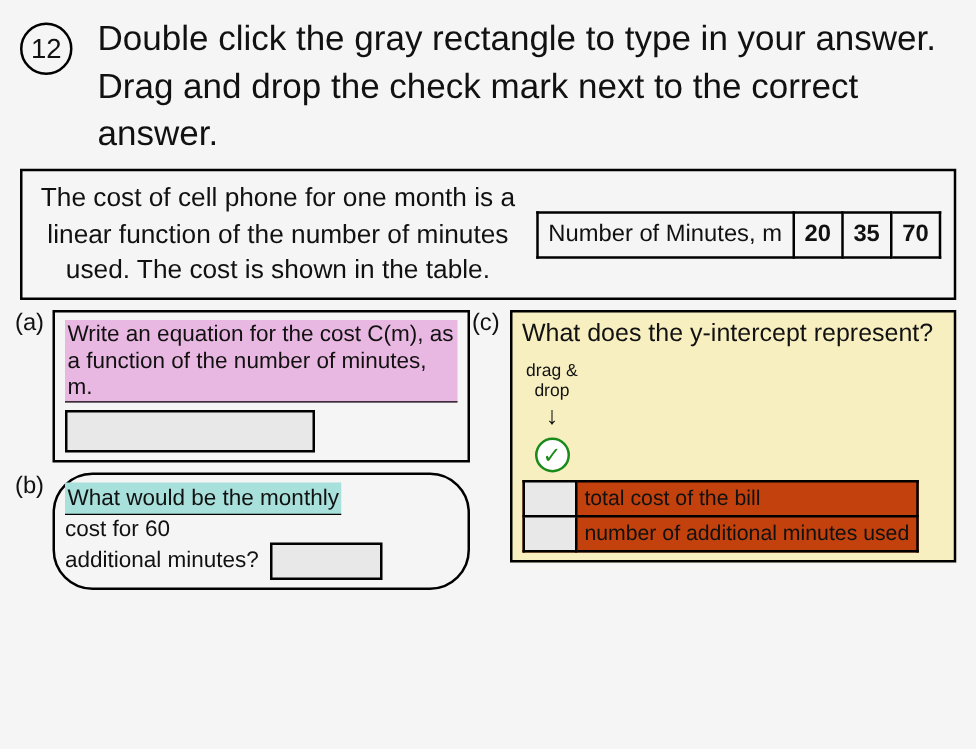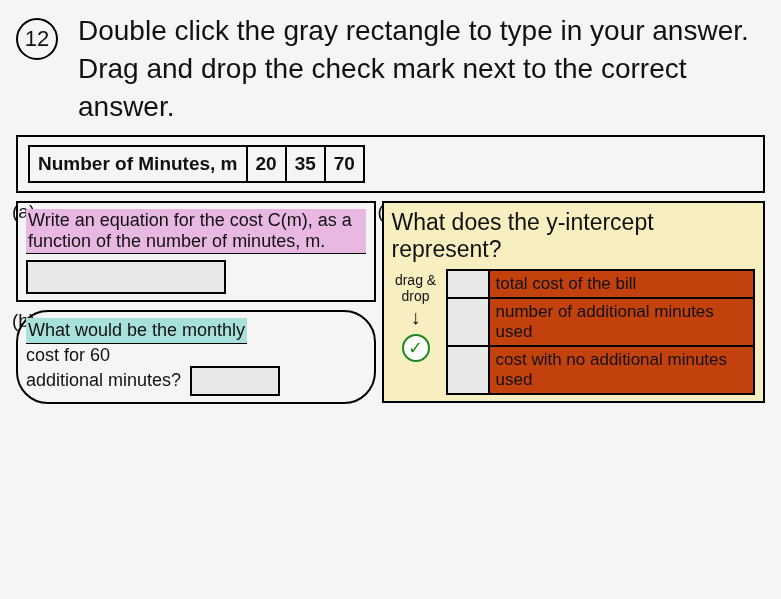--- a/index.html
+++ b/index.html
@@ -39,34 +39,35 @@
     flex: 1;
   }
   table.data { border-collapse: collapse; flex: 0 0 auto; }
   table.data th, table.data td {
     border: 2px solid #000;
     padding: 6px 8px;
     font-size: 19px;
     text-align: right;
     font-weight: bold;
   }
-  table.data th { text-align: left; font-weight: bold; }
+  table.data th { text-align: left; font-weight: normal; }
 
   .parts { display: flex; gap: 6px; }
   .col-left { flex: 0 0 48%; display: flex; flex-direction: column; gap: 8px; }
   .col-right { flex: 1; }
 
   .part { position: relative; }
   .part-label {
     position: absolute;
     left: -4px;
     top: 0px;
     font-size: 19px;
   }
   .part-inner {
+    margin-left: 26px;
     border: 2.5px solid #000;
     padding: 6px 8px;
     position: relative;
   }
   .pink .hl { background: #e9b8e2; border-bottom:1px solid #000; display:inline-block; padding:1px 2px;}
   .teal .hl { background: #a8e0db; border-bottom:1px solid #000; display:inline-block; padding:1px 2px;}
   .yellow { background: #f7efc0; }
 
   .answer-row { margin-top:6px; }
   .answer-box {
@@ -74,22 +75,22 @@
     border: 2px solid #000;
     background: #e8e8e8;
     min-width: 200px;
     height: 34px;
     vertical-align: middle;
   }
   .answer-box.small { min-width: 90px; height: 30px; }
 
   .part-b-text { font-size: 18px; line-height:1.25;border-radius:32px; }
 
-  .part-c-text { font-size: 23px; margin-bottom:6px; }
-  .c-layout { display:flex; gap:6px; align-items:flex-start; }
+  .part-c-text { font-size: 20px; margin-bottom:6px; }
+  .c-layout { display:flex; gap:6px; align-items:flex-start;flex-direction:column; }
   .dragdrop {
     font-size: 14px;
     text-align:center;
     width:48px;
     line-height:1.1;
     padding-top:4px;
   }
   .dragdrop .arrow { font-size:20px; display:block; margin-top:2px;}
   .check {
     width:28px;height:28px;
@@ -115,20 +116,21 @@
 
 <div class="header">
   <div class="qnum">12</div>
   <div class="instructions">
     <div>Double click the gray rectangle to type in your answer.</div>
     <div>Drag and drop the check mark next to the correct answer.</div>
   </div>
 </div>
 
 <div class="problem-box">
+  <div class="problem-text">The cost of cell phone for one month is a linear function of the number of minutes used. The cost is shown in the table.</div>
   <table class="data">
     <tbody>
         <tr>
       <th>Number of Minutes, m</th>
       <td>20</td>
       <td>35</td>
       <td>70</td>
     </tr>
   </tbody>
     </table>
@@ -175,23 +177,19 @@
           <table class="options">
             <tbody>
                 <tr>
               <td class="drop"></td>
               <td>total cost of the bill</td>
             </tr>
             <tr>
               <td class="drop"></td>
               <td>number of additional minutes used</td>
             </tr>
-            <tr>
-              <td class="drop"></td>
-              <td>cost with no additional minutes used</td>
-            </tr>
           </tbody>
             </table>
         </div>
       </div>
     </div>
   </div>
 </div>
 
 </body></html>

